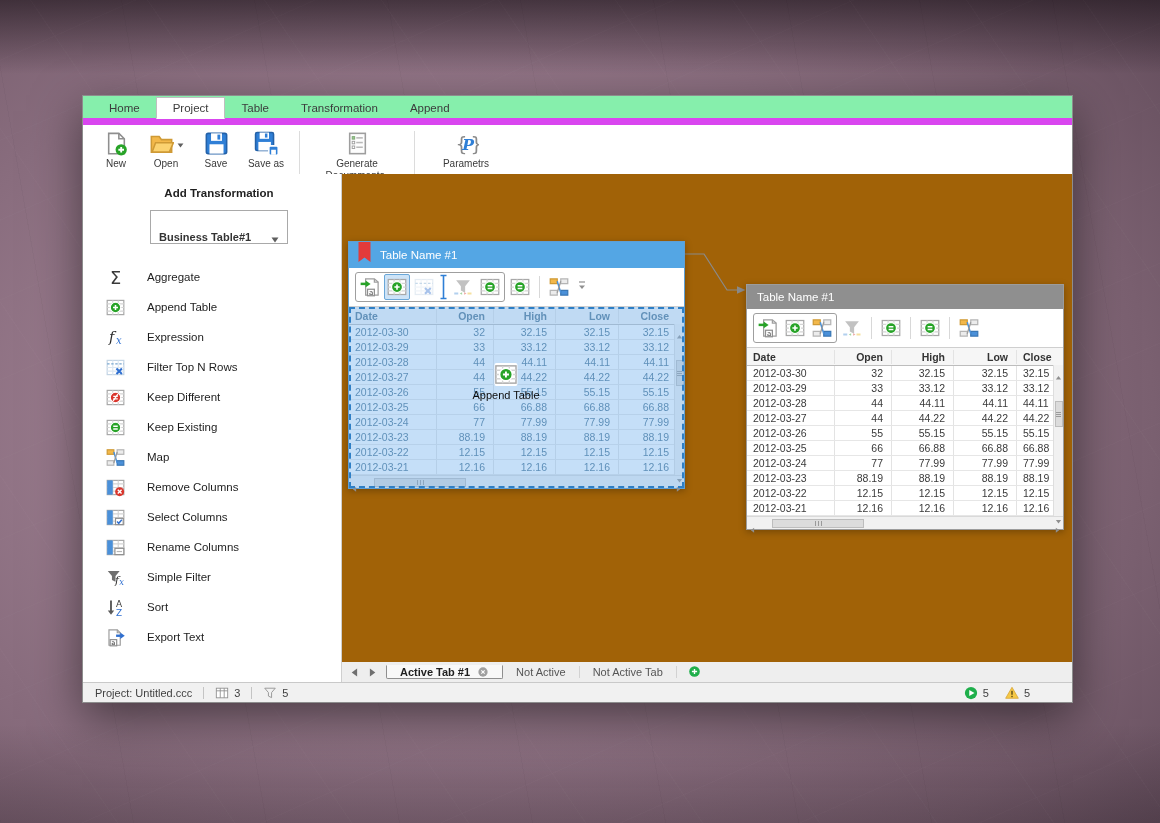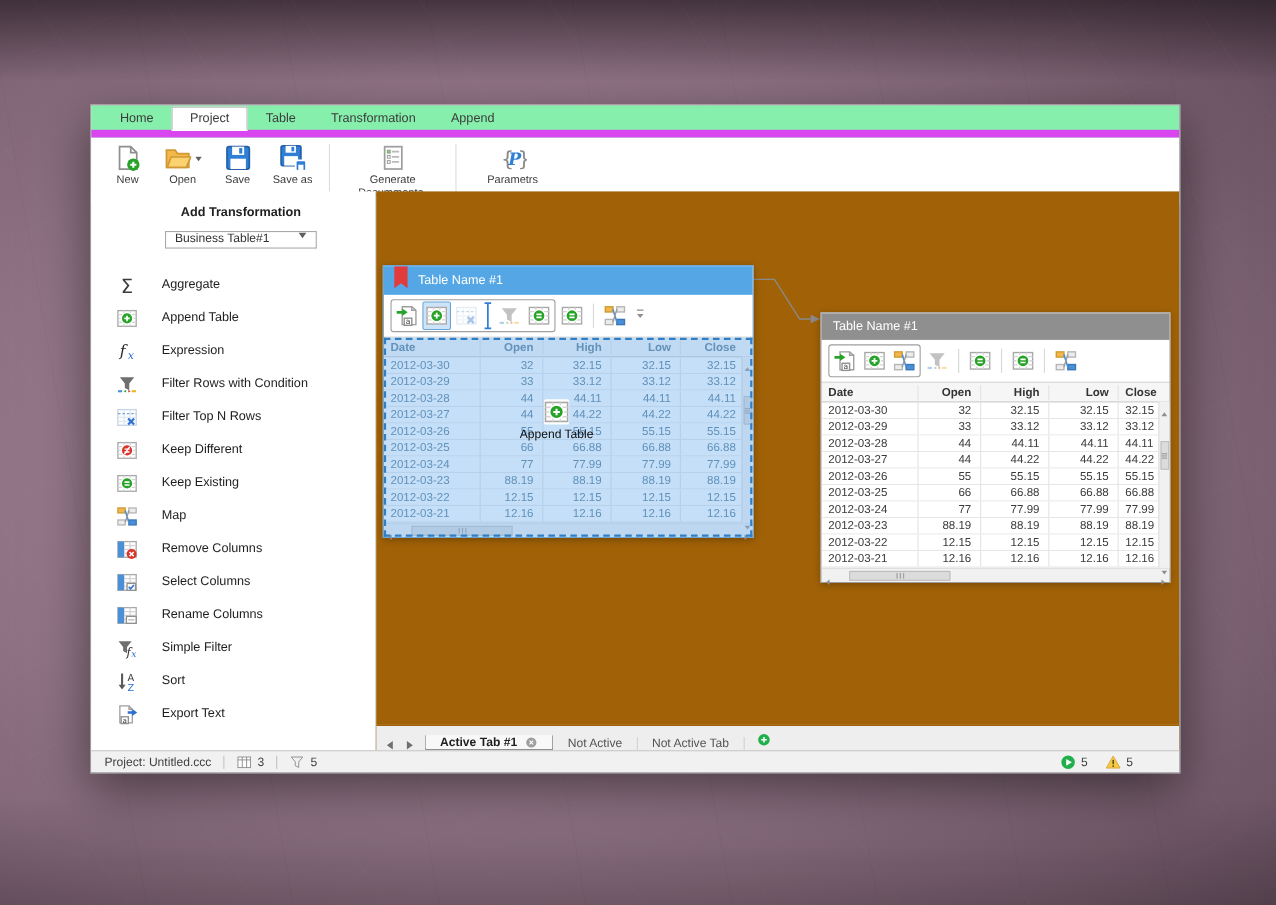--- a/index.html
+++ b/index.html
@@ -42,21 +42,21 @@
   .rbtn .ric svg{width:100%;height:100%;}
   .rbtn .rcaret{width:7px;height:6px;margin:9px 0 0 3px;}
   .rbtn .rcaret svg{width:7px;height:5px;}
   .rbtn.wide{min-width:74px;max-width:86px;}
   .rsep{width:1px;background:#dcdcdc;margin:3px 8px;}
   
   .winbody{position:absolute;top:78px;left:0;right:0;bottom:20px;display:flex;}
   .sidebar{width:259px;box-sizing:border-box;background:#fff;border-right:1px solid #cfcfcf;padding:13px 0 0 14px;flex:none;}
   .sb-head{display:flex;align-items:center;gap:11px;flex-direction:column;}
   .sb-title{font-weight:bold;font-size:11.5px;color:#1f1f1f;white-space:nowrap;}
-  .sb-select{width:138px;height:16px;border:1px solid #a9a9a9;background:#fff;display:flex;align-items:flex-start;justify-content:space-between;padding:0 8px;font-size:11px;color:#333;box-sizing:border-box;}
+  .sb-select{width:138px;height:34px;border:1px solid #a9a9a9;background:#fff;display:flex;align-items:flex-end;justify-content:space-between;padding:0 8px;font-size:11px;color:#333;box-sizing:border-box;font-weight:bold;}
   .sb-select .caret svg{width:8px;height:6px;display:block;}
   .sb-items{margin-top:18px;}
   .sb-item{display:flex;align-items:center;height:30px;font-size:11.5px;color:#1d1d1d;}
   .sb-item .sic{width:19px;height:19px;flex:none;margin:0 22px 0 9px;}
   .sb-item .sic svg{width:100%;height:100%;display:block;}
   
   .canvas{flex:1;background:#a16207;position:relative;overflow:hidden;}
   .canvas-main{position:absolute;inset:0 0 23px 0;}
   .connector{position:absolute;left:340px;top:70px;width:72px;height:60px;}
   
@@ -98,21 +98,21 @@
   .hthumb{position:absolute;left:14px;top:0;width:92px;height:9px;background:#dcdcdc;border:1px solid #bdbdbd;box-sizing:border-box;display:flex;align-items:center;justify-content:center;}
   .hthumb i{display:block;width:1px;height:5px;background:#9a9a9a;margin:0 1px;}
   
   .drop-overlay{position:absolute;inset:0;background:rgba(122,183,240,.44);border:2px dashed #2e7fc6;box-sizing:border-box;z-index:5;pointer-events:none;}
   .drop-ghost{position:absolute;left:157px;top:56px;transform:translateX(-50%);z-index:6;display:flex;flex-direction:column;align-items:center;gap:3px;font-size:11px;color:#0d0d0d;white-space:nowrap;}
   .drop-ghost .gic{width:23px;height:23px;background:#fff;border-radius:2px;}
   .drop-ghost .gic svg{width:23px;height:23px;}
   .src .trow{color:#4a7390;}
   .src .thead{color:#4f748f;}
   
-  .dock-tabs{position:absolute;left:0;right:0;bottom:0;height:23px;background:#eeeeee;border-top:1px solid #a16207;display:flex;align-items:flex-end;font-size:11px;color:#555;box-sizing:border-box;}
+  .dock-tabs{position:absolute;left:0;right:0;bottom:0;height:23px;background:#eeeeee;border-top:3px solid #a16207;display:flex;align-items:center;font-size:11px;color:#555;box-sizing:border-box;}
   .nav-arrows{display:flex;align-items:center;gap:11px;padding:0 10px 0 9px;}
   .nav-arrows .na{width:7px;height:9px;display:flex;}
   .nav-arrows svg{width:7px;height:9px;}
   .dtab{display:flex;align-items:center;gap:7px;padding:0 13px;border-right:1px solid #d2d2d2;background:transparent;}
   .dtab.active{background:#f8f8f8;border:1px solid #8f8f8f;border-top:1px solid #f8f8f8;margin-top:-1px;font-weight:bold;color:#1f1f1f;border-radius:0 0 2px 2px;}
   .dtab .closeic{width:12px;height:12px;display:flex;}
   .dtab .closeic svg{width:12px;height:12px;}
   .dtab-add{display:flex;align-items:center;padding:0 11px;}
   .dtab-add svg{width:13px;height:13px;}
   
@@ -250,32 +250,20 @@
                 <svg viewBox="0 0 16 16">
                   <text x="2.5" y="11.5" font-size="12" font-style="italic" fill="#2b2b2b" font-family="DejaVu Serif,serif">f</text>
                   <text x="8.5" y="13.5" font-size="8.5" font-style="italic" fill="#2f6fd0" font-family="DejaVu Serif,serif">x</text>
                 </svg>
               </span>
      <span>Expression</span>
             </div>
             <div class="sb-item">
      <span class="sic">
                 <svg viewBox="0 0 16 16">
-                  <path d="M2.5 2.5h11L9.7 7.3v5.2L6.3 10.8V7.3z" fill="#6f6f6f"></path>
-                  <rect x="1" y="12.4" width="3.2" height="1.6" fill="#4a90d9"></rect>
-                  <path d="M7.3 12.2l-1.9 1 1.9 1z" fill="#27a327"></path>
-                  <path d="M8.9 12.2l1.9 1-1.9 1z" fill="#d9342b"></path>
-                  <rect x="11.6" y="12.4" width="3.2" height="1.6" fill="#e8b71d"></rect>
-                </svg>
-              </span>
-     <span>Filter Rows with Condition</span>
-            </div>
-            <div class="sb-item">
-     <span class="sic">
-                <svg viewBox="0 0 16 16">
                   <rect x="1" y="2" width="14" height="12" fill="#fff" stroke="#c3d4e4"></rect>
                   <path d="M1 8h14M1 11h14M5.7 2v12M10.3 2v12" stroke="#dde8f2" fill="none"></path>
                   <path d="M1 5h14" stroke="#7aa7cf" stroke-dasharray="2 1.4"></path>
                   <path d="M8.8 8.8l4.6 4.6M13.4 8.8l-4.6 4.6" stroke="#2f6fd0" stroke-width="1.7"></path>
                 </svg>
               </span>
      <span>Filter Top N Rows</span>
             </div>
             <div class="sb-item">
      <span class="sic">

